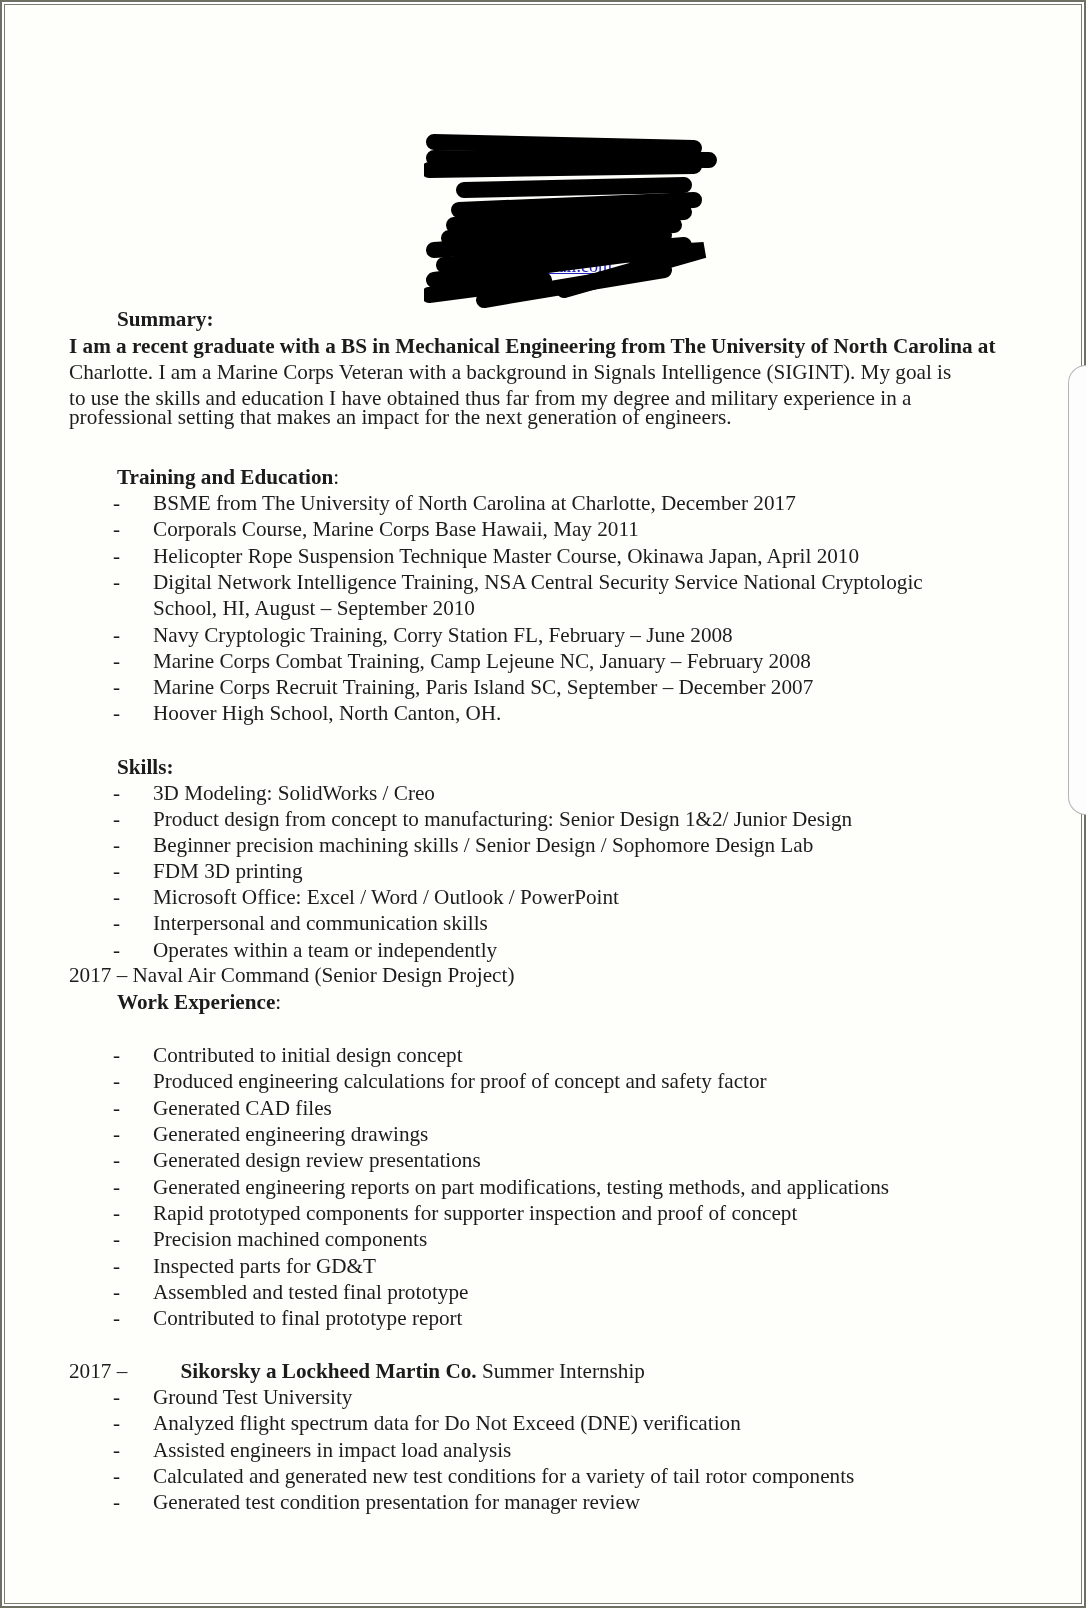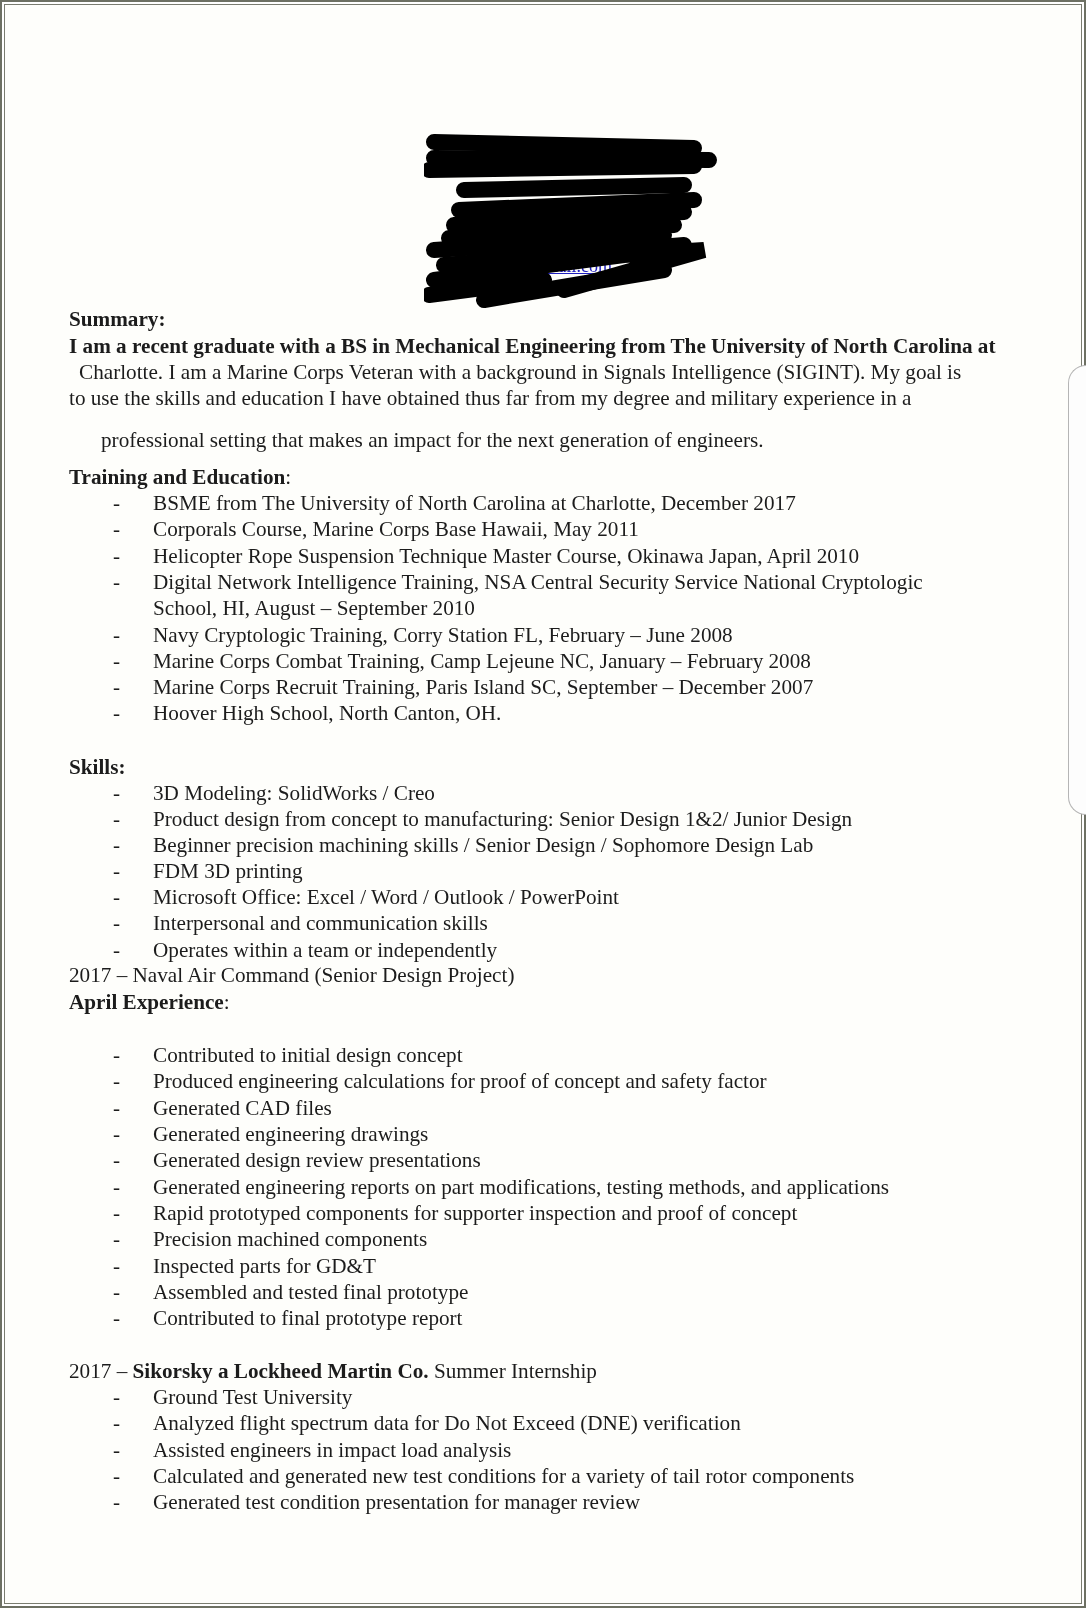--- a/index.html
+++ b/index.html
@@ -20,21 +20,21 @@
     position: absolute; left: 1068px; top: 365px; width: 20px; height: 448px;
     border: 1px solid #b5b5b5; border-right: none;
     border-radius: 18px 0 0 18px; background: #fdfdfd;
   }
   .page {
     position: absolute; left: 69px; top: 0; width: 990px;
     font-family: "Liberation Serif", "DejaVu Serif", serif;
     font-size: 21.2px; color: #1c1c1c;
   }
   .line { position: absolute; left: 0; white-space: nowrap; line-height: 26px; }
-  .bold { font-weight: bold; }
+  .bold { font-weight: bold; margin-left: 48px; }
   .bullet { position: absolute; left: 44px; }
   .item { position: absolute; left: 84px; white-space: nowrap; }
   .redacted {
     position: absolute; left: 425px; top: 130px; width: 300px; height: 180px;
   }
   .email-link { position: absolute; left: 450px; top: 256px; color: #2020c0;
     text-decoration: underline; font-size: 18px; font-family: "Liberation Serif", serif; }
 </style>
 </head>
 <body>
@@ -58,23 +58,23 @@
       <path d="M10 120 L240 105"></path>
       <path d="M20 135 L260 115"></path>
       <path d="M10 150 L200 125 L280 120 L140 160"></path>
       <path d="M5 165 L120 150"></path>
       <path d="M60 170 L240 140"></path>
     </g>
   </svg>
 
   <div class="line bold" style="top:306px;">Summary:</div>
   <div class="line" style="top:333px;font-weight:bold;">I am a recent graduate with a BS in Mechanical Engineering from The University of North Carolina at</div>
-  <div class="line" style="top:359px;margin-left:10px;">Charlotte. I am a Marine Corps Veteran with a background in Signals Intelligence (SIGINT).  My goal is</div>
+  <div class="line" style="top:359px;">Charlotte. I am a Marine Corps Veteran with a background in Signals Intelligence (SIGINT).  My goal is</div>
   <div class="line" style="top:385px;">to use the skills and education I have obtained thus far from my degree and military experience in a</div>
-  <div class="line" style="top:427px;margin-left:32px;">professional setting that makes an impact for the next generation of engineers.</div>
+  <div class="line" style="top:404px;">professional setting that makes an impact for the next generation of engineers.</div>
 
   <div class="line" style="top:464px;"><span class="bold">Training and Education</span><span>:</span></div>
   <div class="line" style="top:490px;width:990px;">
       <span class="bullet">-</span>
       <span class="item">BSME from The University of North Carolina at Charlotte, December 2017</span>
     </div>
   <div class="line" style="top:516px;width:990px;">
       <span class="bullet">-</span>
       <span class="item">Corporals Course, Marine Corps Base Hawaii, May 2011</span>
     </div>
@@ -129,21 +129,21 @@
     </div>
   <div class="line" style="top:910px;width:990px;">
       <span class="bullet">-</span>
       <span class="item">Interpersonal and communication skills</span>
     </div>
   <div class="line" style="top:937px;width:990px;">
       <span class="bullet">-</span>
       <span class="item">Operates within a team or independently</span>
     </div>
 
-  <div class="line" style="top:989px;"><span class="bold">April Experience</span><span>:</span></div>
+  <div class="line" style="top:989px;"><span class="bold">Work Experience</span><span>:</span></div>
   <div class="line" style="top:962px;text-align:center;">2017 – Naval Air Command (Senior Design Project)</div>
   <div class="line" style="top:1042px;width:990px;">
       <span class="bullet">-</span>
       <span class="item">Contributed to initial design concept</span>
     </div>
   <div class="line" style="top:1068px;width:990px;">
       <span class="bullet">-</span>
       <span class="item">Produced engineering calculations for proof of concept and safety factor</span>
     </div>
   <div class="line" style="top:1095px;width:990px;">

